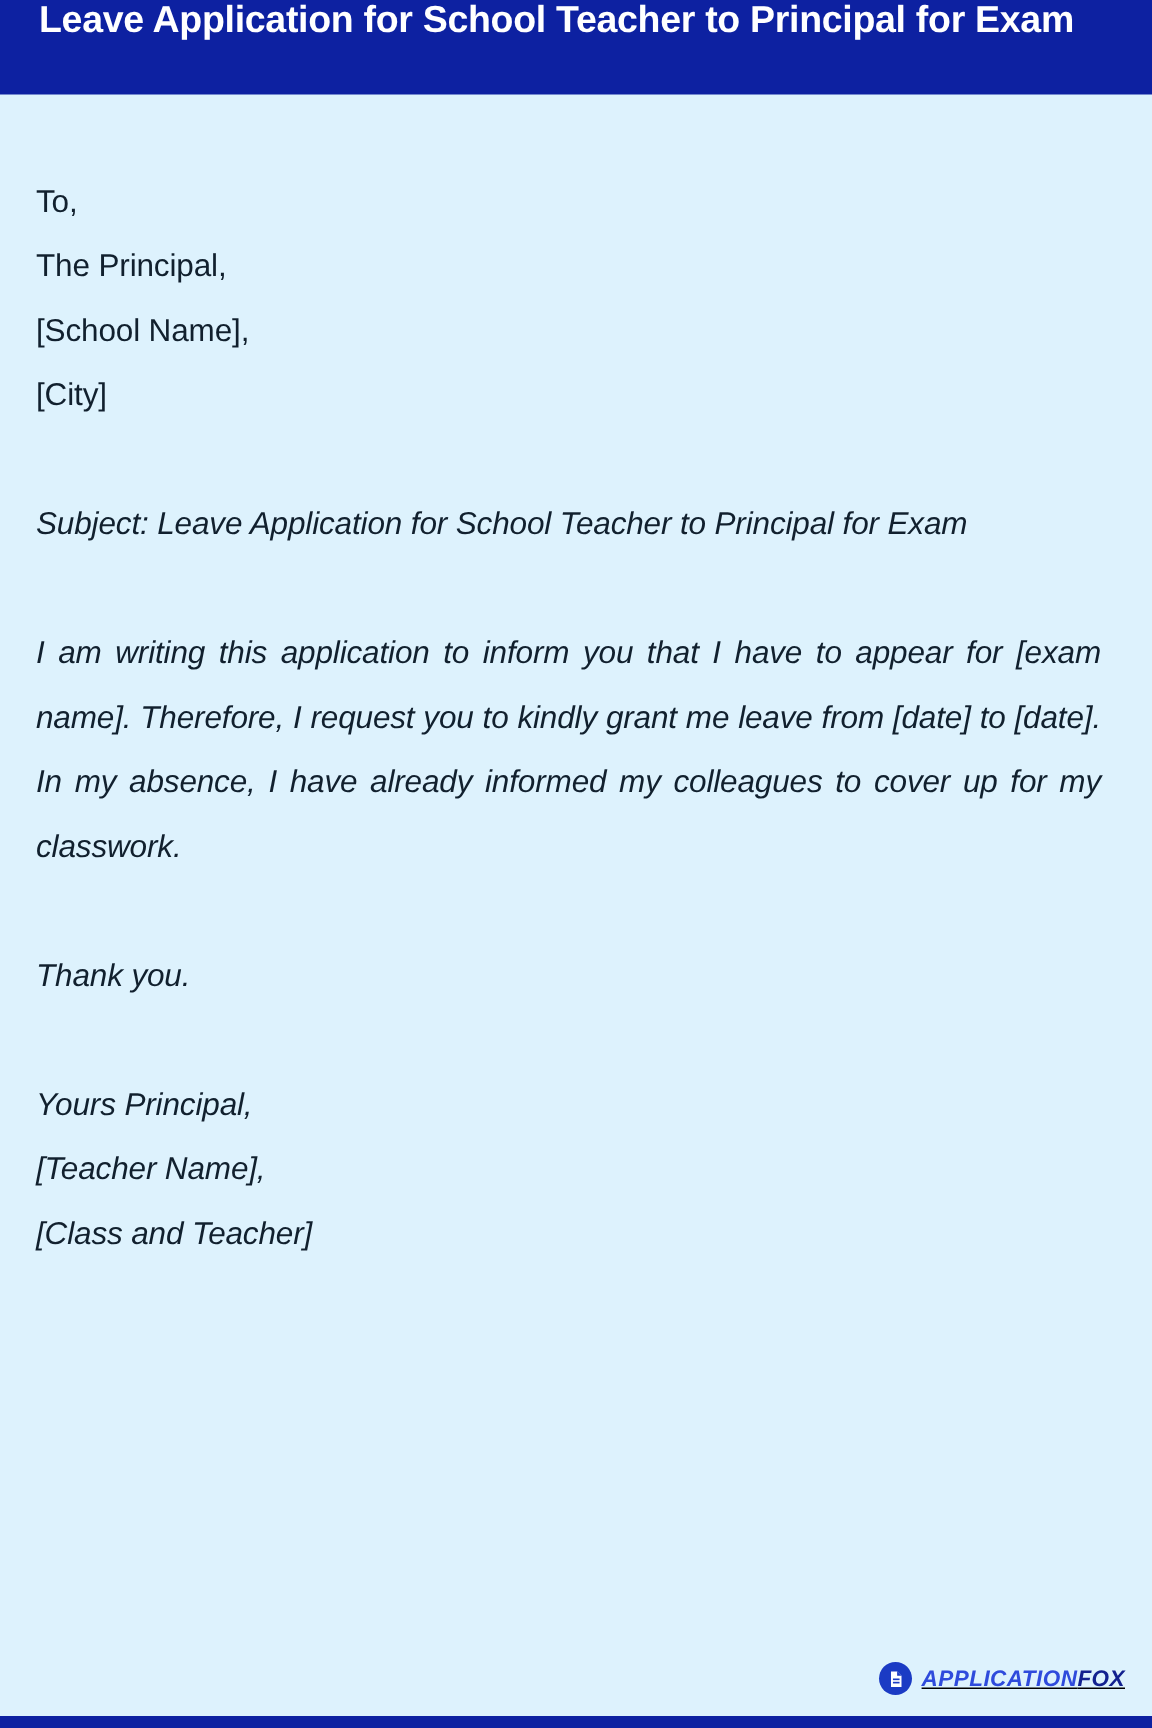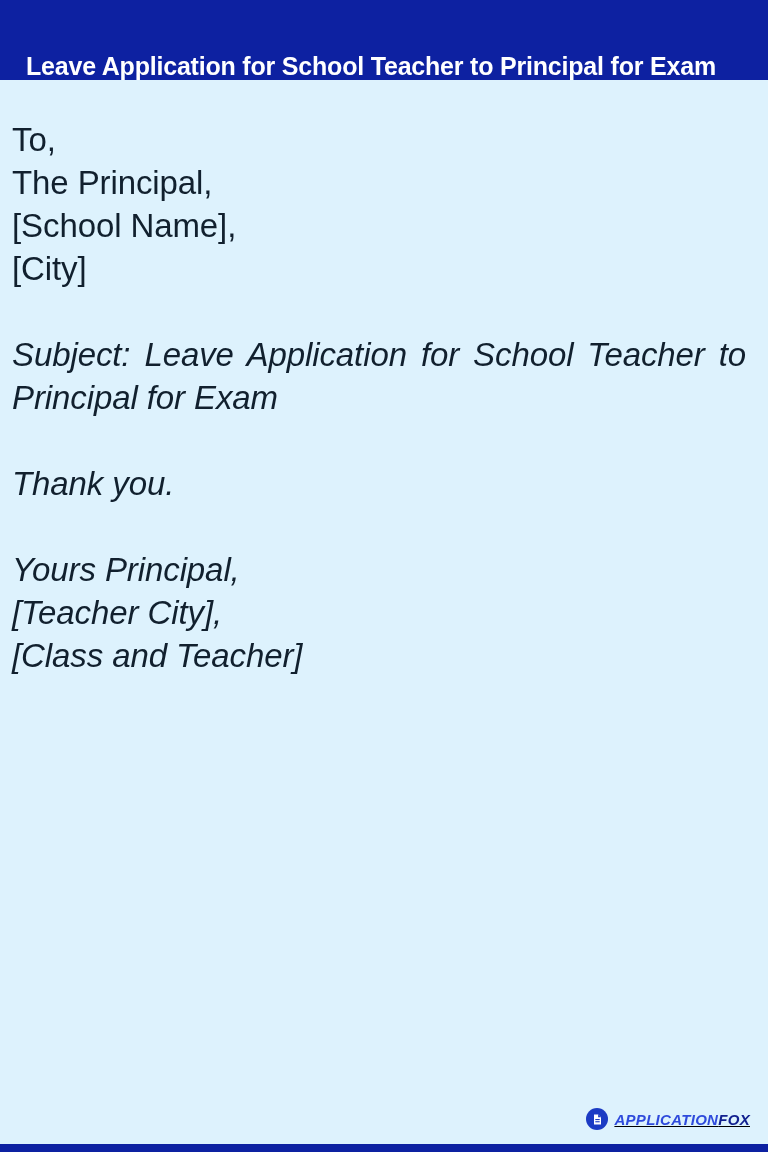--- a/index.html
+++ b/index.html
@@ -20,24 +20,24 @@
     height: 1152px;
     position: relative;
     background: #ddf2fd;
     display: flex;
     flex-direction: column;
   }
 
   
   .header-bar {
     width: 768px;
-    height: 80px;
+    height: 63px;
     background: #0d21a1;
     display: flex;
-    align-items: flex-end;
+    align-items: flex-start;
     box-sizing: border-box;
     padding-left: 26px;
     padding-right: 10px;
     flex: 0 0 auto;
   }
   .header-title {
     color: #ffffff;
     font-family: "Liberation Sans", sans-serif;
     font-size: 25px;
     font-weight: bold;
@@ -50,23 +50,23 @@
   .letter {
     flex: 1 1 auto;
     box-sizing: border-box;
     padding: 38px 12px 0 12px;
     position: relative;
   }
 
   .block {
     color: #11202e;
     font-family: "Liberation Sans", sans-serif;
-    font-size: 33px;
+    font-size: 21px;
     line-height: 43px;
-    margin: 0;
+    margin: 12px;
     letter-spacing: -0.1px;
   }
   .block + .block {
     margin-top: 43px;
     font-style: italic;
   }
   .block.justified {
     text-align: justify;
     text-align-last: left;
     padding-right: 10px;
@@ -133,26 +133,27 @@
     <div class="block lines-block">
       <span class="line">To,</span>
       <span class="line">The Principal,</span>
       <span class="line">[School Name],</span>
       <span class="line">[City]</span>
     </div>
 
     <p class="block justified">Subject: Leave Application for School Teacher to Principal for Exam</p>
 
 
+    <p class="block justified">I am writing this application to inform you that I have to appear for [exam name]. Therefore, I request you to kindly grant me leave from [date] to [date]. In my absence, I have already informed my colleagues to cover up for my classwork.</p>
 
     <p class="block">Thank you.</p>
 
     <div class="block lines-block">
       <span class="line">Yours Principal,</span>
-      <span class="line">[Teacher City],</span>
+      <span class="line">[Teacher Name],</span>
       <span class="line">[Class and Teacher]</span>
     </div>
 
   </div>
 
   <div class="footer-logo">
     <span class="logo-mark">
       <svg width="13" height="13" viewBox="0 0 13 13" aria-hidden="true">
         <path d="M3 1.4h4.1L10 4.2v7.4H3z" fill="#ffffff"></path>
         <path d="M7.1 1.4v2.8H10" fill="#1b3bc4"></path>

